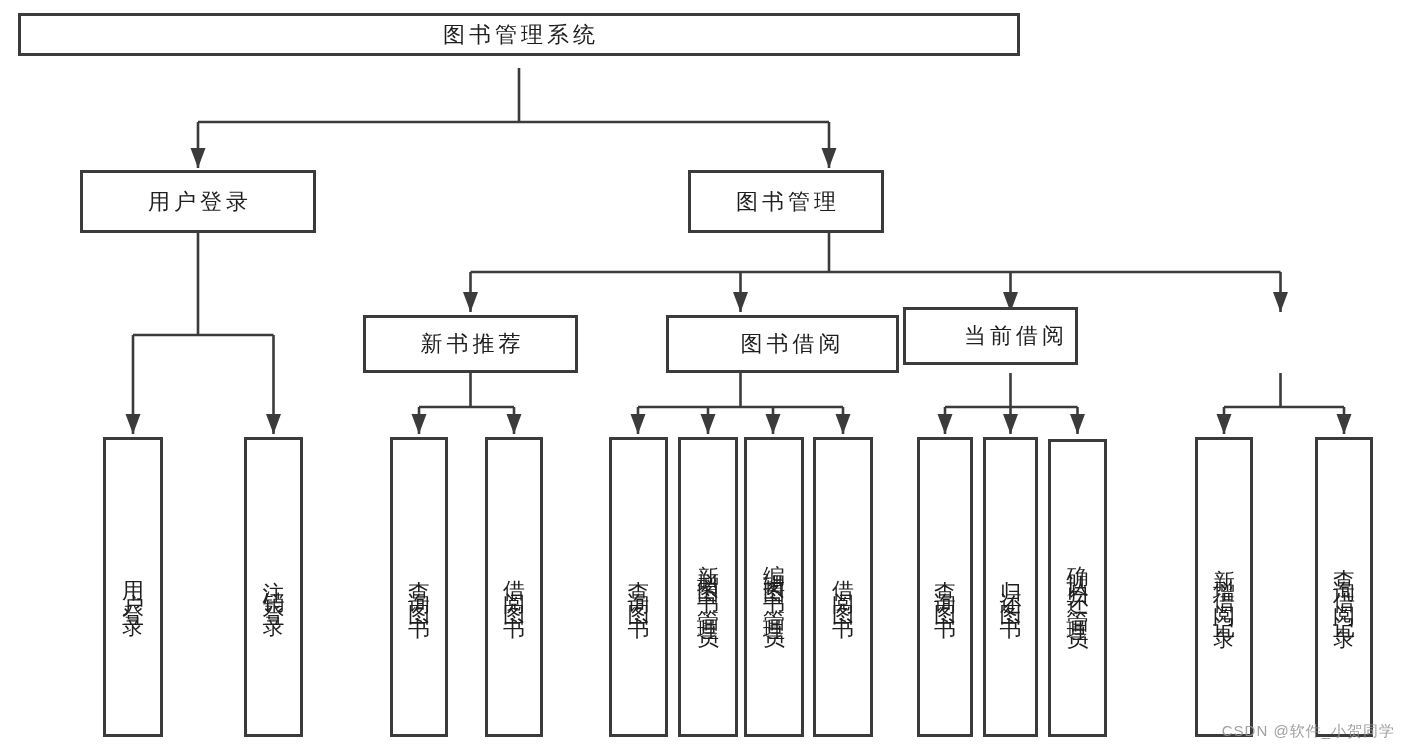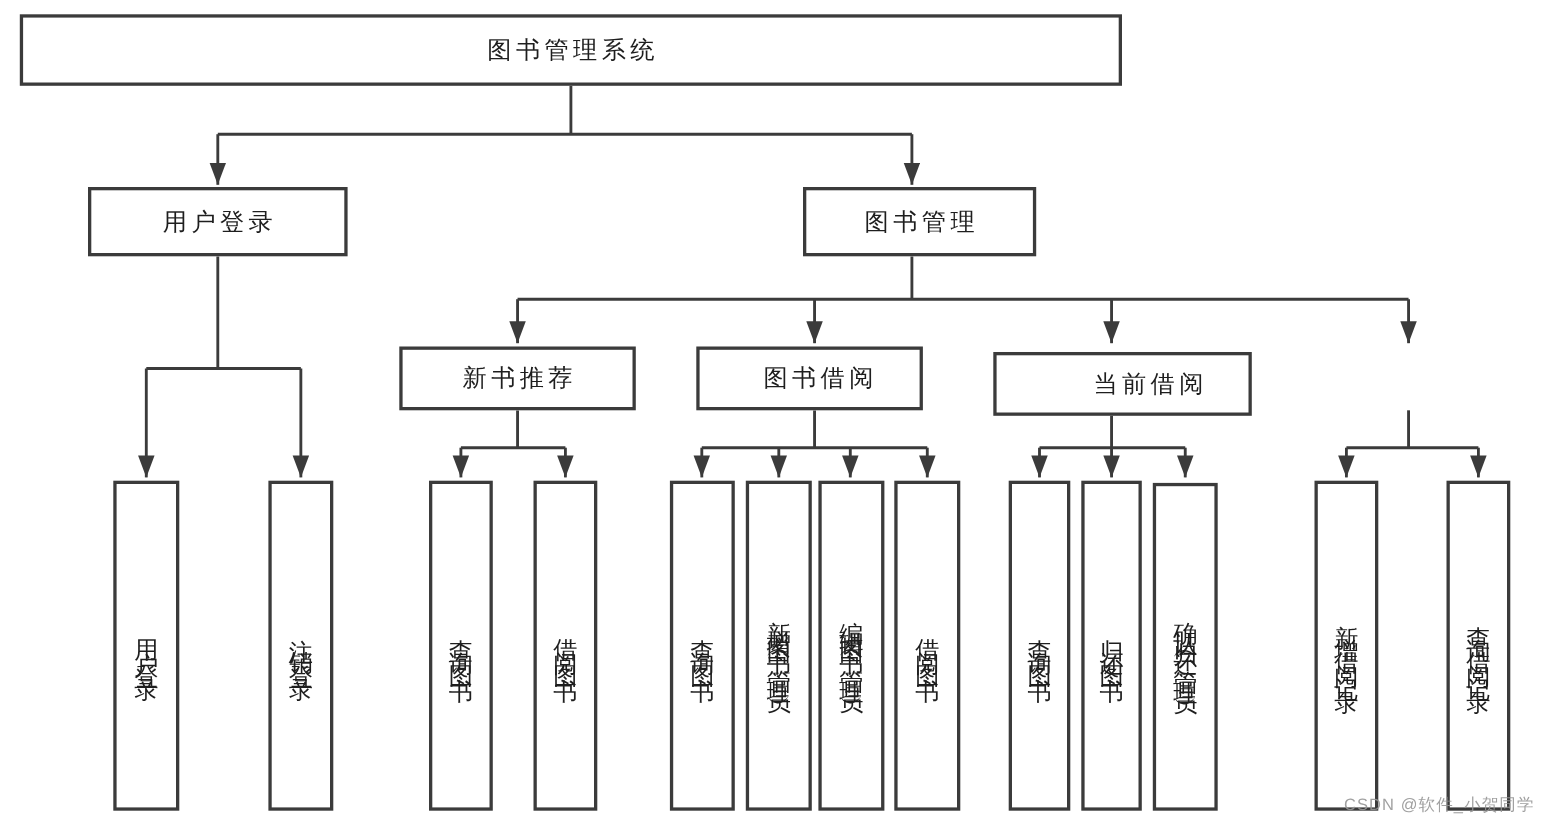--- a/index.html
+++ b/index.html
@@ -114,28 +114,28 @@
 
       <g>
         <path d="M1280.5,373 L1280.5,407"></path>
         <path d="M1224,407 L1344,407"></path>
         <path d="M1224,407 L1224,434" marker-end="url(#arrow)"></path>
         <path d="M1344,407 L1344,434" marker-end="url(#arrow)"></path>
       </g>
     </g>
   </svg>
 
-  <div class="node h-node" style="left:18px; top:13px; width:1002px; height:65px;font-family:Liberation Mono, monospace;">图书管理系统</div>
+  <div class="node h-node" style="left:18px; top:13px; width:1002px; height:43px;font-family:Liberation Mono, monospace;">图书管理系统</div>
 
   <div class="node h-node" style="left:80px; top:170px; width:236px; height:63px;">用户登录</div>
-  <div class="node h-node" style="left:730px; top:170px; width:212px; height:63px;">图书管理</div>
+  <div class="node h-node" style="left:688px; top:170px; width:196px; height:63px;">图书管理</div>
 
   <div class="node h-node" style="left:363px; top:315px; width:215px; height:58px;">新书推荐</div>
-  <div class="node h-node" style="left:633px; top:315px; width:206px; height:58px;padding-left:16px;">图书借阅</div>
-  <div class="node h-node" style="left:903px; top:320px; width:235px; height:58px;padding-left:47px;">当前借阅</div>
+  <div class="node h-node" style="left:666px; top:315px; width:233px; height:58px;padding-left:16px;">图书借阅</div>
+  <div class="node h-node" style="left:903px; top:307px; width:175px; height:58px;padding-left:47px;">当前借阅</div>
 
   <div class="node v-node" style="left:103px; top:437px; width:60px; height:300px;">用户登录</div>
   <div class="node v-node" style="left:244px; top:437px; width:59px; height:300px;">注销登录</div>
 
   <div class="node v-node" style="left:390px; top:437px; width:58px; height:300px;">查询图书</div>
   <div class="node v-node" style="left:485px; top:437px; width:58px; height:300px;">借阅图书</div>
 
   <div class="node v-node" style="left:609px; top:437px; width:59px; height:300px;">查询图书</div>
   <div class="node v-node tight" style="left:678px; top:437px; width:60px; height:300px;">新增图书（管理员）</div>
   <div class="node v-node tight" style="left:744px; top:437px; width:60px; height:300px;">编辑图书（管理员）</div>

